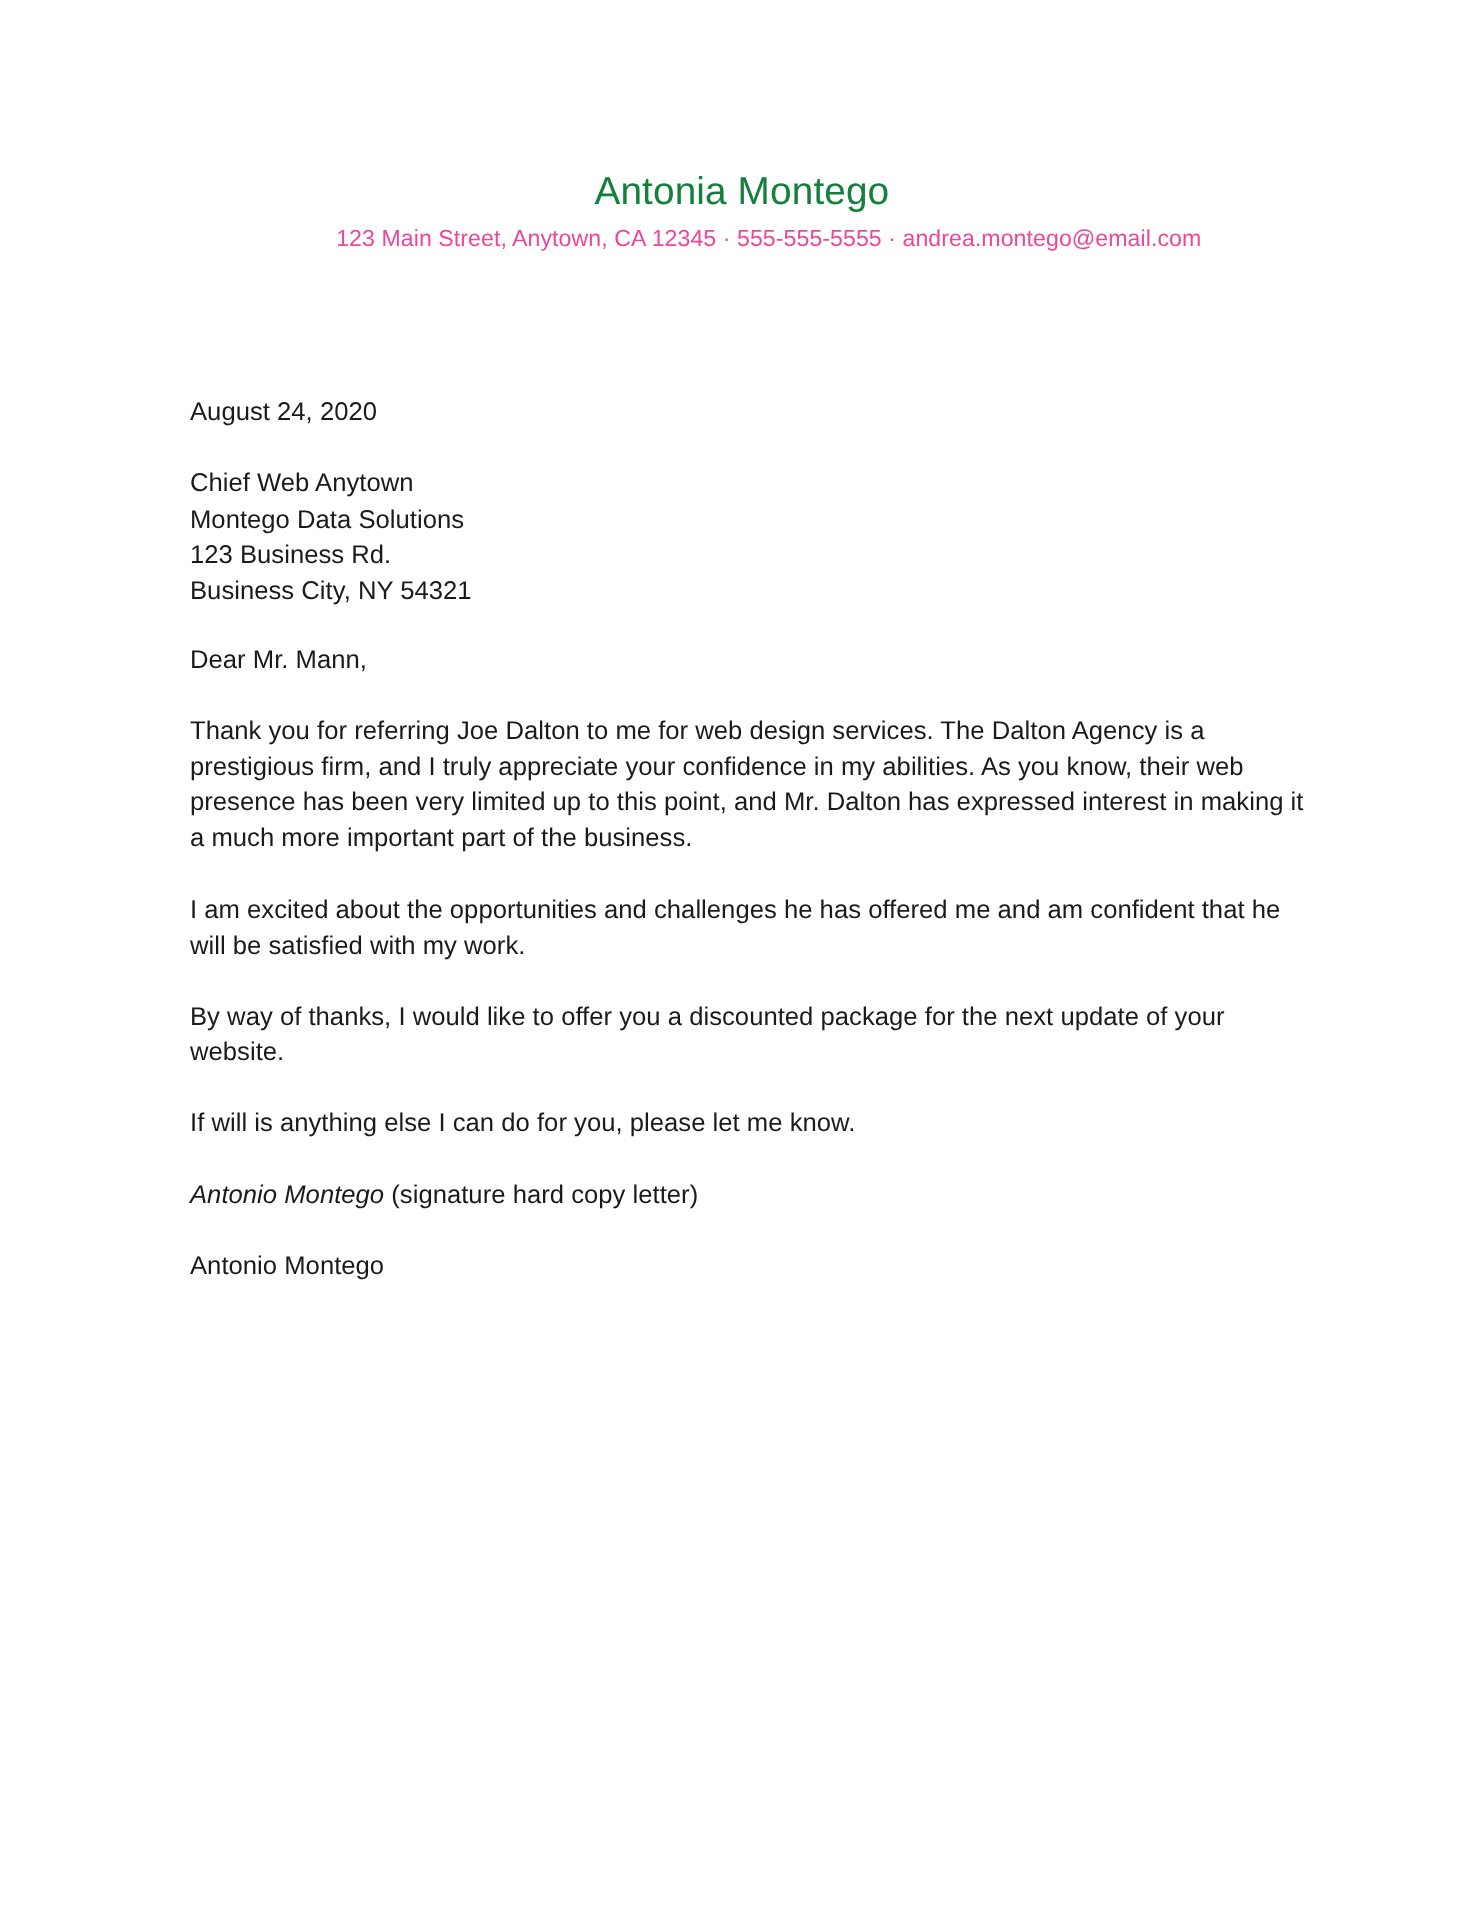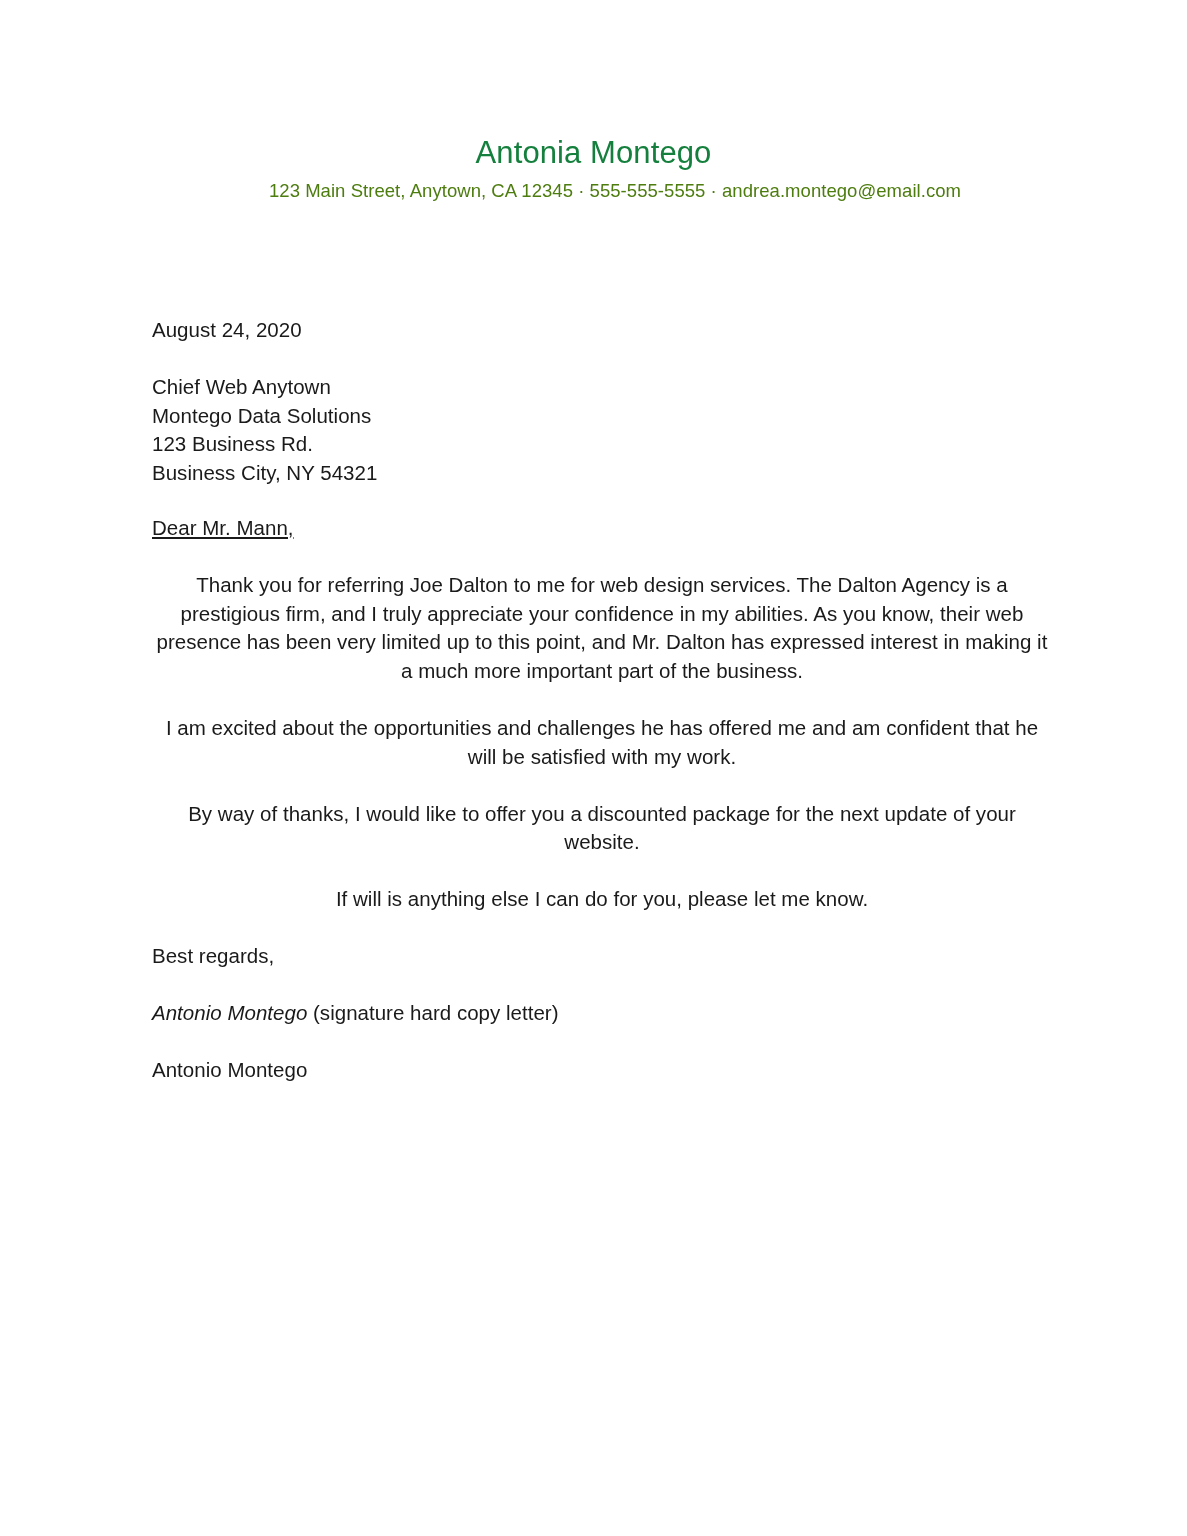--- a/index.html
+++ b/index.html
@@ -34,43 +34,43 @@
     letter-spacing: 0.1px;
     line-height: 1.15;
     margin: 0 0 9px 0;
     color: #15803d;
   }
   .lh-contact {
     font-size: 18.5px;
     font-weight: 400;
     line-height: 1.2;
     margin: 0;
-    color: #4d7c0f;
+    color: #ec4899;
     letter-spacing: 0.05px;
     padding-left: 43px;
   }
 
   
   .letter-body {
     position: absolute;
     left: 152px;
     top: 316px;
     width: 900px;
   }
   .letter-body .blk {
     font-size: 20.5px;
     line-height: 28.8px;
     letter-spacing: 0.02px;
     margin: 0;
   }
   .date-line { margin-bottom: 28px !important; }
   .recipient  { margin-bottom: 26px !important; }
   .recipient .rline { display: block; }
-  .salutation { margin-bottom: 28px !important; text-decoration: underline; }
-  .para       { margin-bottom: 28px !important; text-align: center; }
+  .salutation { margin-bottom: 28px !important; }
+  .para       { margin-bottom: 28px !important; text-align: left; }
   .closing    { margin-bottom: 28px !important; }
   .sig-line   { margin-bottom: 28px !important; }
   .sig-name   { font-style: italic; }
   .typed-name { margin-bottom: 0 !important; }
 </style>
 </head>
 <body>
 
 <div class="page">
 
@@ -93,21 +93,20 @@
     <p class="blk salutation">Dear Mr. Mann,</p>
 
     <p class="blk para">Thank you for referring Joe Dalton to me for web design services. The Dalton Agency is a prestigious firm, and I truly appreciate your confidence in my abilities. As you know, their web presence has been very limited up to this point, and Mr. Dalton has expressed interest in making it a much more important part of the business.</p>
 
     <p class="blk para">I am excited about the opportunities and challenges he has offered me and am confident that he will be satisfied with my work.</p>
 
     <p class="blk para">By way of thanks, I would like to offer you a discounted package for the next update of your website.</p>
 
     <p class="blk para">If will is anything else I can do for you, please let me know.</p>
 
-    <p class="blk closing">Best regards,</p>
 
     <p class="blk sig-line">
       <span class="sig-name">Antonio Montego</span><span> (signature hard copy letter)</span>
     </p>
 
     <p class="blk typed-name">Antonio Montego</p>
 
   </main>
 </div>
 

